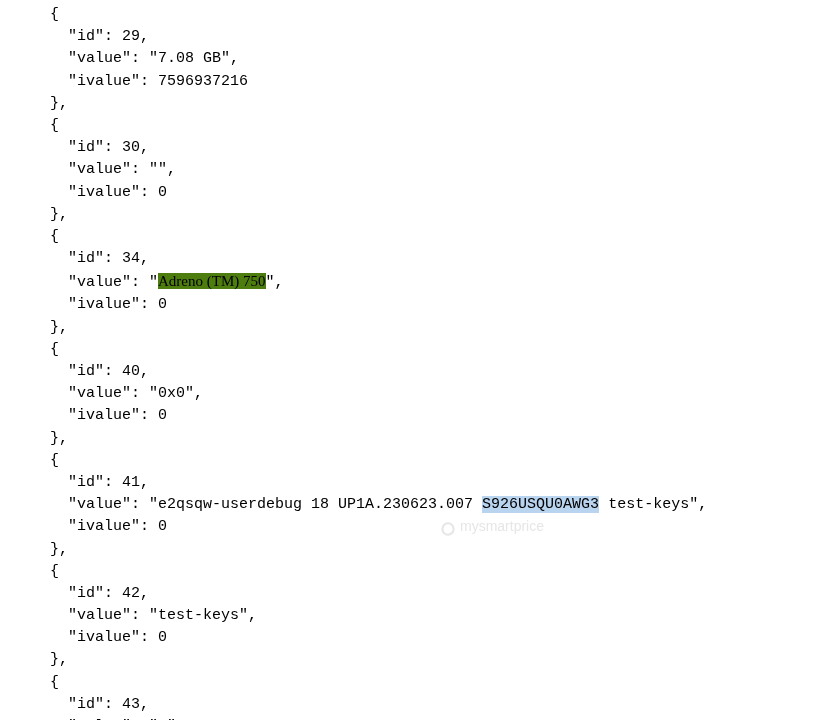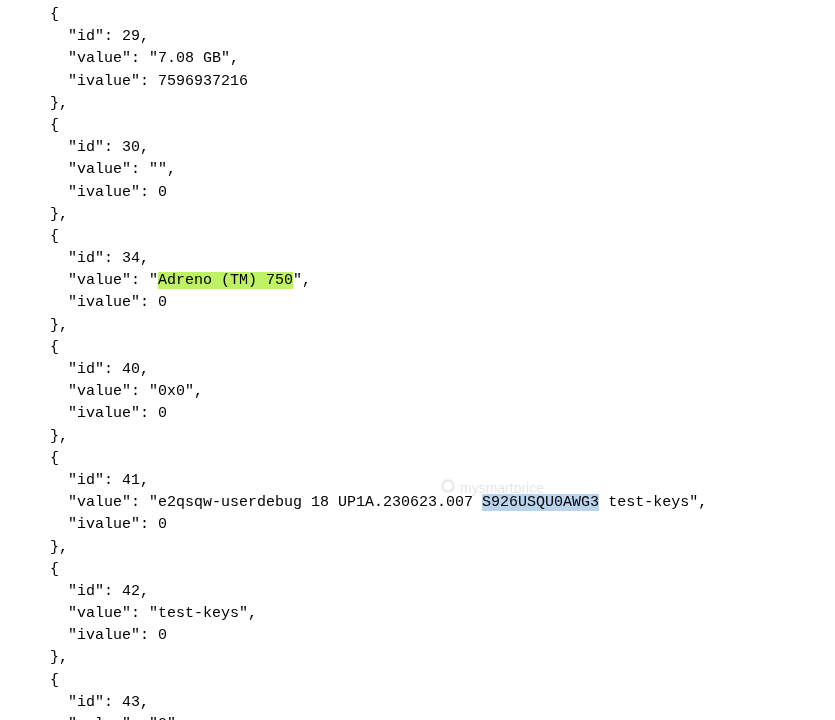--- a/index.html
+++ b/index.html
@@ -10,39 +10,40 @@
       font-size: 15px;
       line-height: 1.48;
       color: #000;
       width: 835px;
     }
     .code-block {
       padding: 4px 0 4px 50px;
       white-space: pre;
     }
     .hl-orange {
-      background: #bef264;
+      background: #4d7c0f;
       color: #000;
+      font-family: Liberation Serif, serif;
     }
     .hl-blue {
       background: #b9d4ef;
       color: #000;
     }
     .watermark {
       position: absolute;
-      top: 478px;
+      top: 516px;
       left: 440px;
       color: #e6e6e6;
       font-family: Arial, sans-serif;
       font-size: 14px;
       font-weight: 500;
       pointer-events: none;
       user-select: none;
       display: flex;
-      align-items: flex-start;
+      align-items: flex-end;
       gap: 4px;
     }
     .watermark svg {
       width: 16px;
       height: 16px;
       fill: #e6e6e6;
     }
   </style>
 </head>
 <body>

